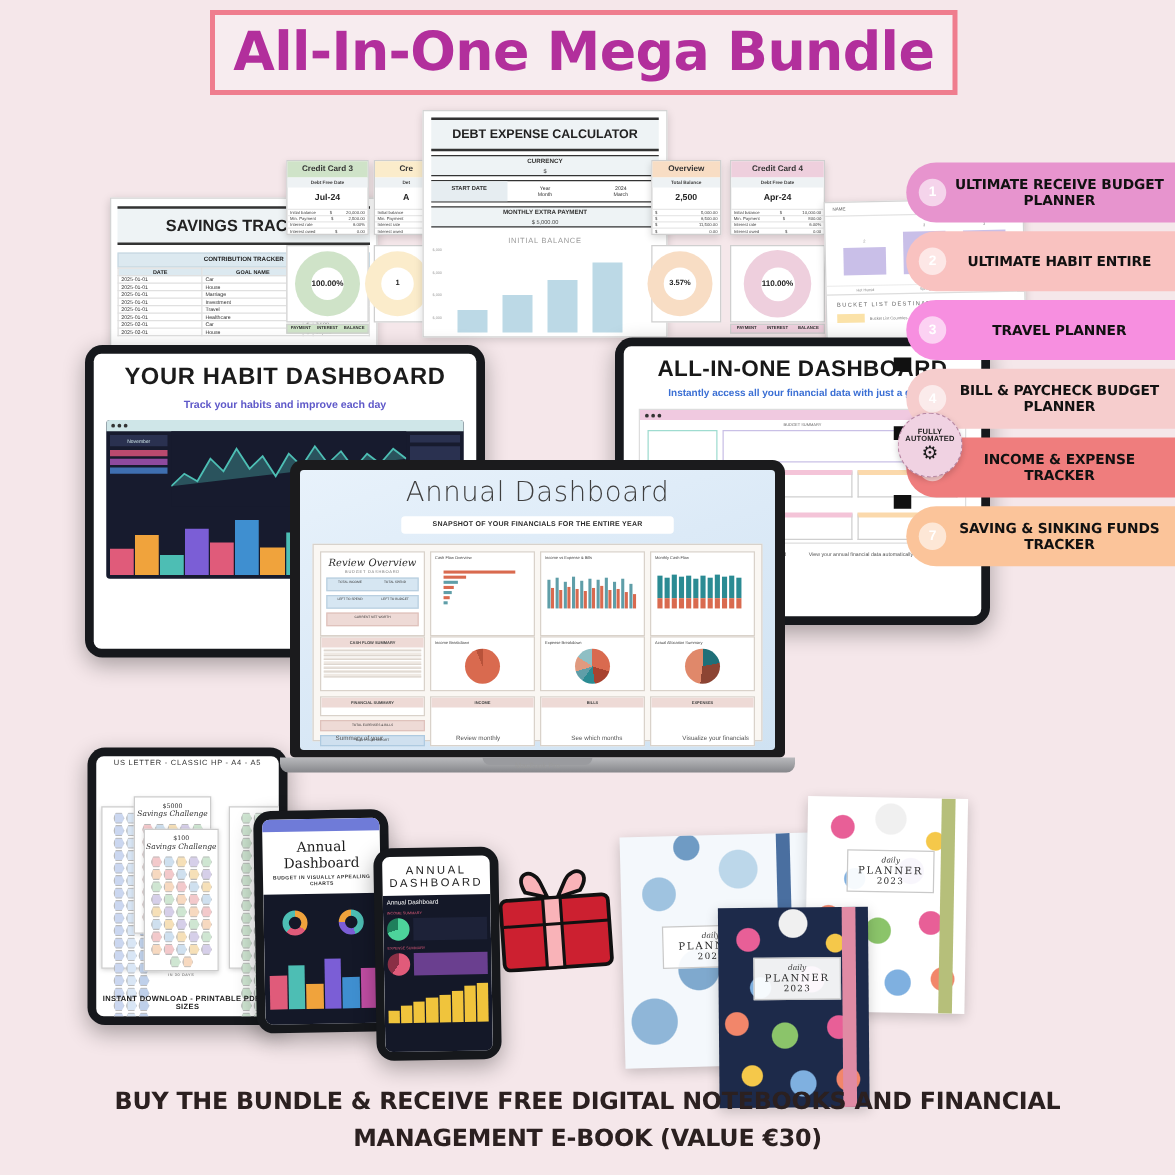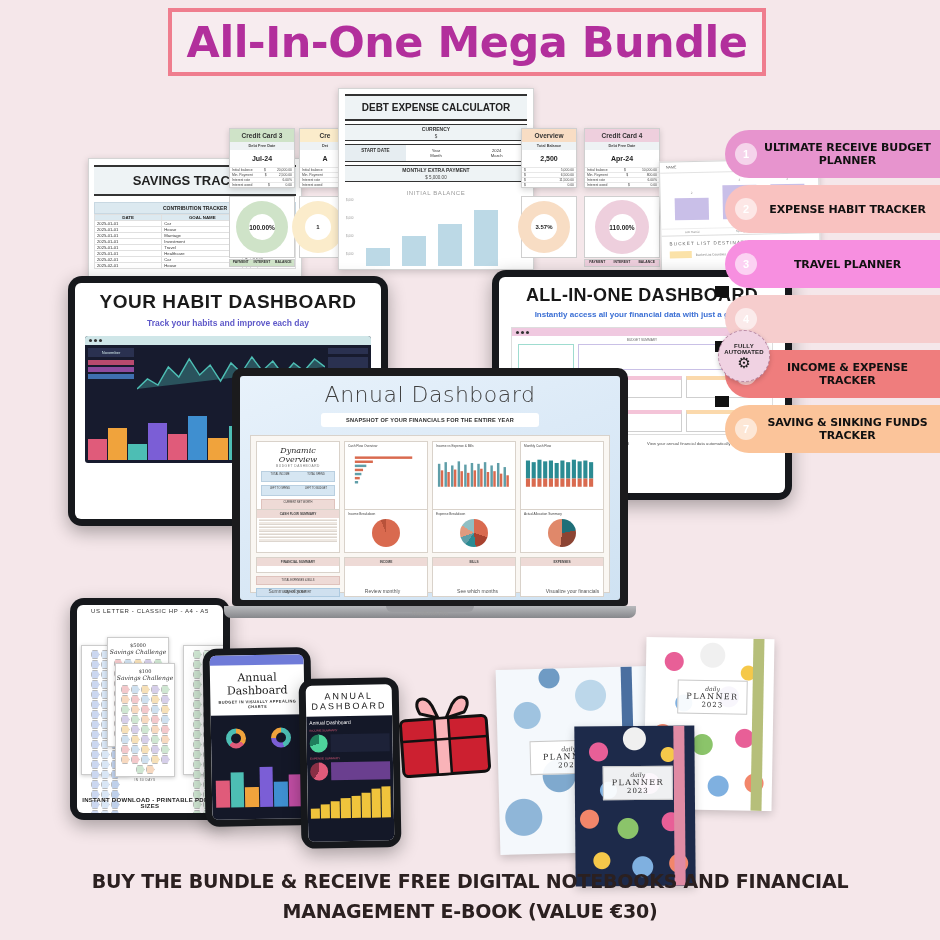--- a/index.html
+++ b/index.html
@@ -574,21 +574,21 @@
   </div>
 
   <div id="laptop">
     <div class="lid">
       <div class="lscreen">
         <div class="ann-title">Annual Dashboard</div>
         <div class="ann-sub">SNAPSHOT OF YOUR FINANCIALS FOR THE ENTIRE YEAR</div>
         <div class="ann-sheet">
           <div class="ann-grid">
             <div class="yearly">
-              <div class="y1">Dynamic Overview</div>
+              <div class="y1">Review Overview</div>
               <div class="y2">BUDGET DASHBOARD</div>
               <div class="ybox">
                 <div>TOTAL INCOME</div>
                 <div>TOTAL SPEND</div>
               </div>
               <div class="ybox">
                 <div>LEFT TO SPEND</div>
                 <div>LEFT TO BUDGET</div>
               </div>
               <div class="ybox pink">
@@ -1075,29 +1075,30 @@
     </div>
   </div>
 
   <div id="feature-list">
       <div class="feature" style="background: rgb(231, 148, 206);">
         <div class="num">1</div>
         <div class="flabel">ULTIMATE RECEIVE BUDGET PLANNER</div>
       </div>
       <div class="feature" style="background: rgb(249, 194, 192);">
         <div class="num">2</div>
-        <div class="flabel">EXPENSE HABIT TRACKER</div>
+        <div class="flabel">ULTIMATE HABIT ENTIRE</div>
       </div>
       <div class="feature" style="background: rgb(247, 143, 224);">
         <div class="num">3</div>
         <div class="flabel">TRAVEL PLANNER</div>
       </div>
       <div class="feature" style="background: rgb(246, 205, 205);">
         <div class="connector" style="top: -9px;"></div>
         <div class="num">4</div>
+        <div class="flabel">BILL &amp; PAYCHECK BUDGET PLANNER</div>
       </div>
       <div class="feature" style="background: rgb(239, 125, 125);">
         <div class="connector" style="top: -9px;"></div>
         <div class="num">6</div>
         <div class="flabel">INCOME &amp; EXPENSE TRACKER</div>
       </div>
       <div class="feature" style="background: rgb(251, 196, 154);">
         <div class="connector" style="top: -9px;"></div>
         <div class="num">7</div>
         <div class="flabel">SAVING &amp; SINKING FUNDS TRACKER</div>

